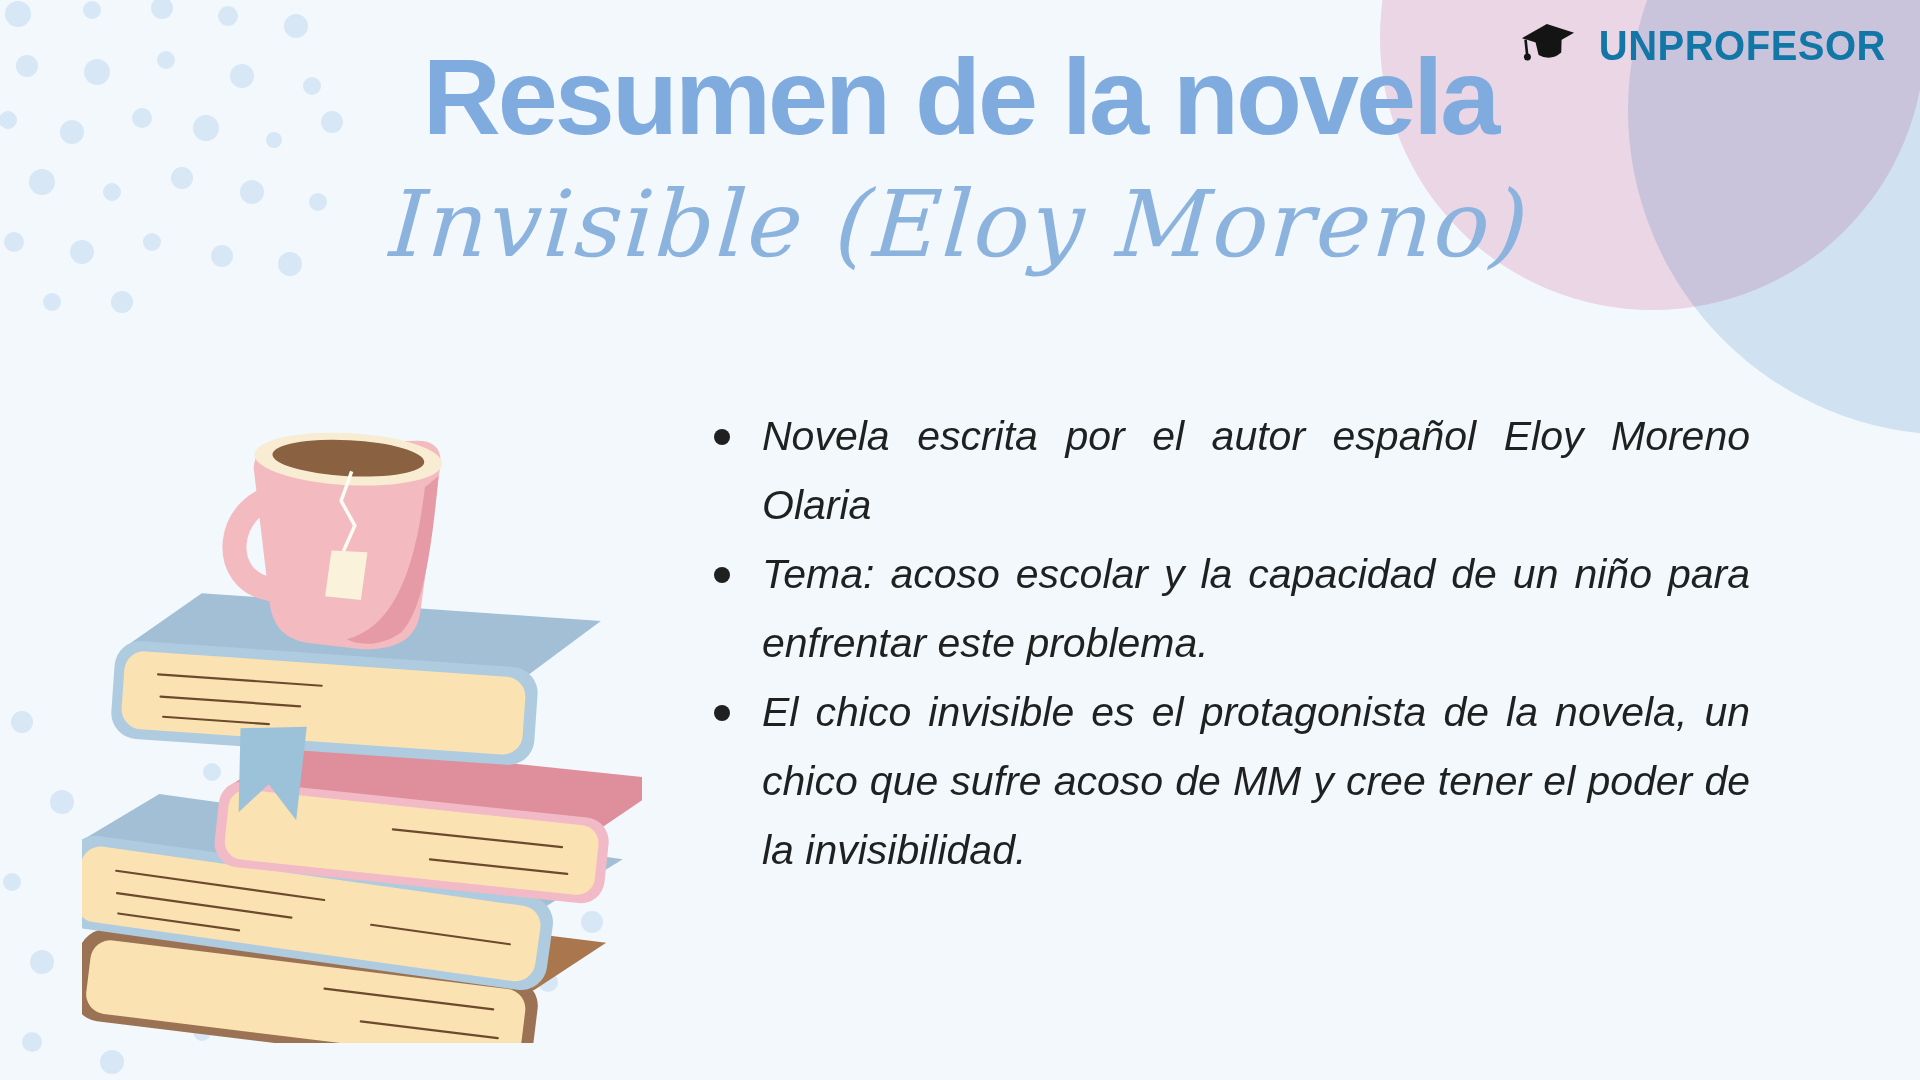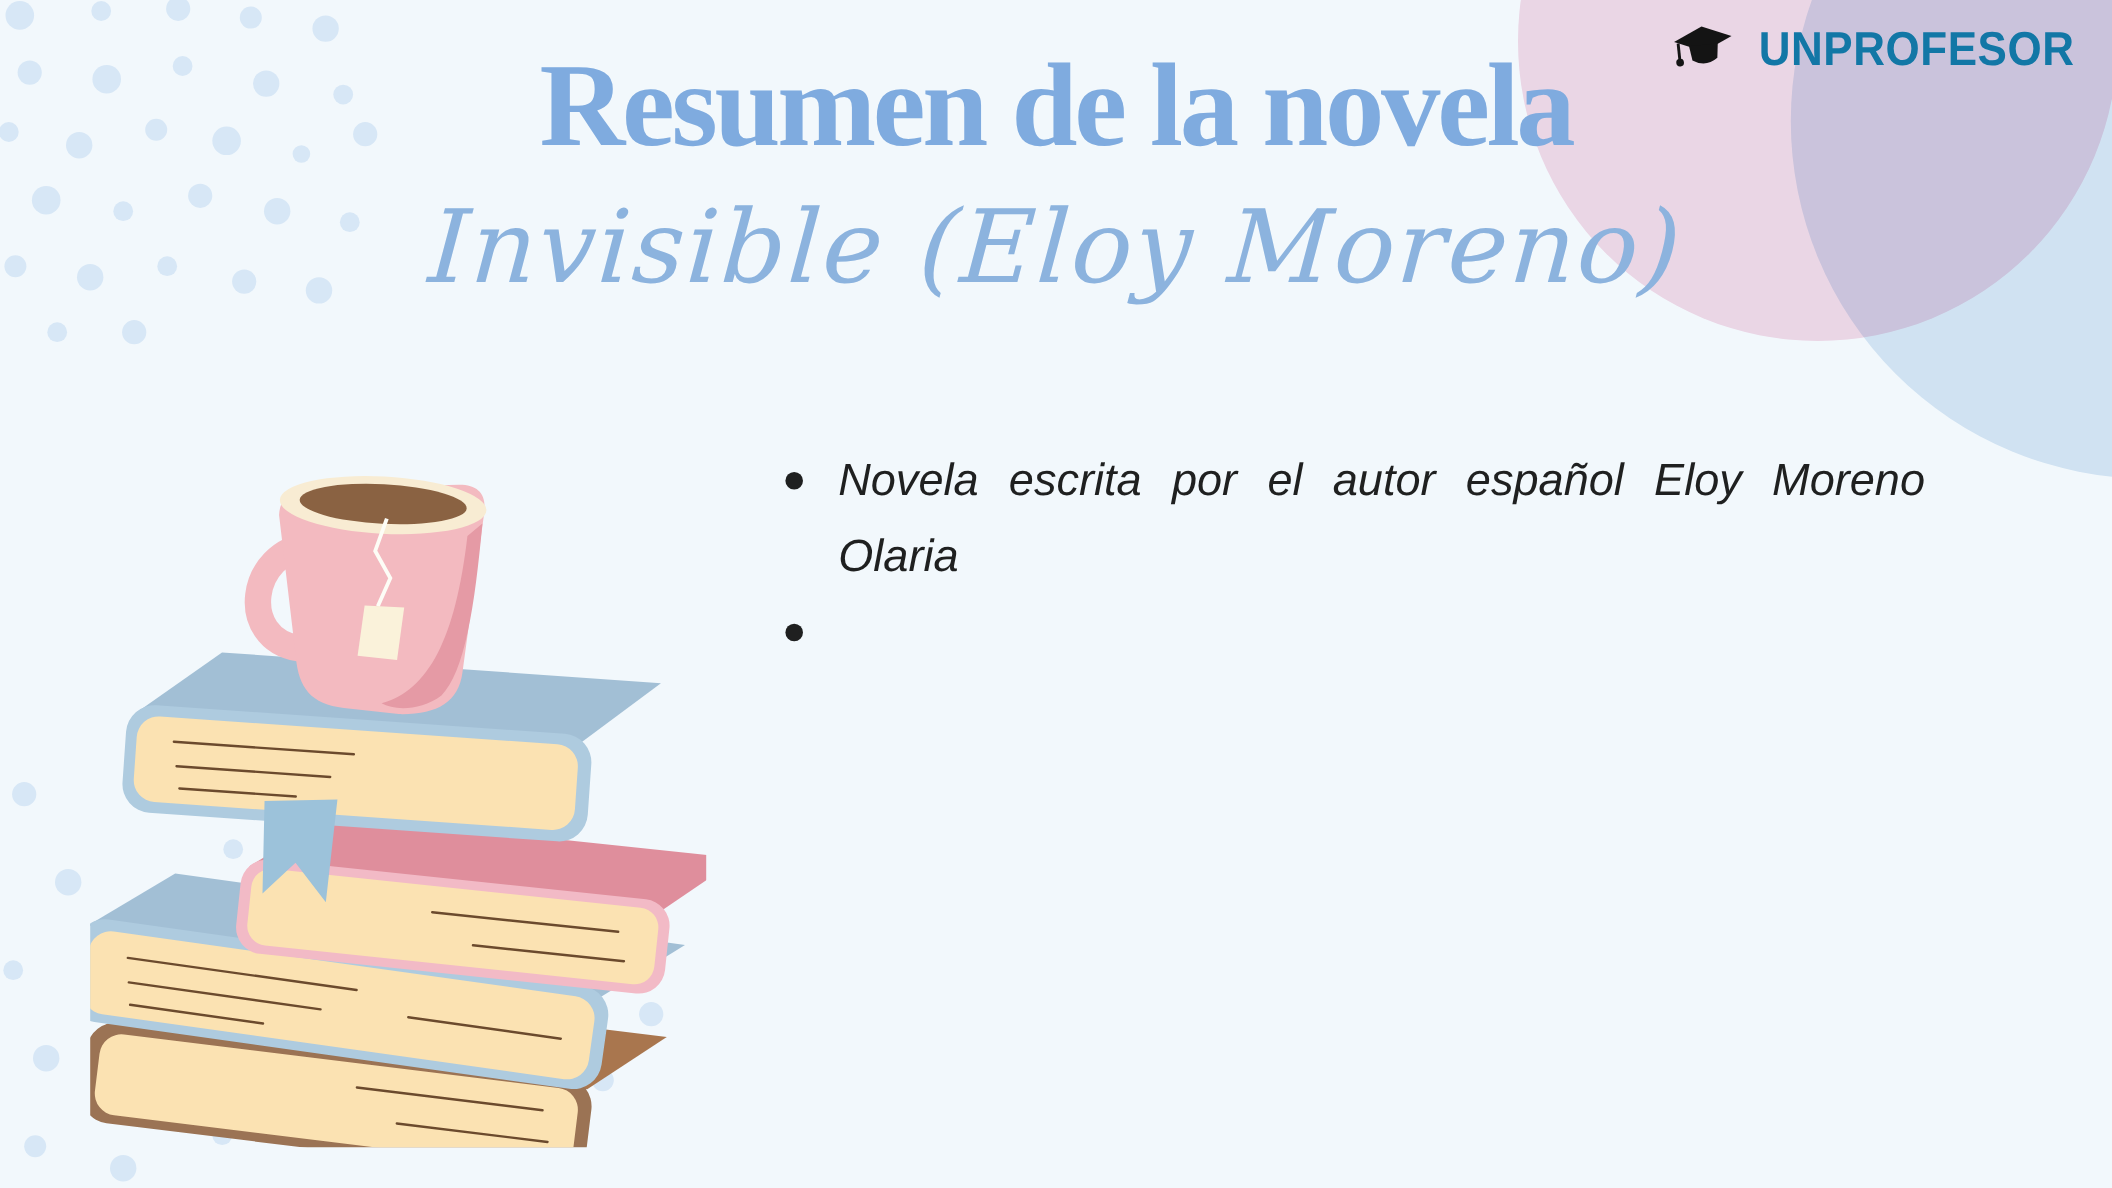--- a/index.html
+++ b/index.html
@@ -15,21 +15,20 @@
   
   .dots{position:absolute;z-index:0;}
   .dots-tl{left:0;top:0;}
   .dots-bl{left:0;top:680px;}
   .dots circle{fill:var(--dot-blue);}
   
   .header{position:absolute;left:280px;top:40px;width:1360px;text-align:center;z-index:2;}
   .title{
     margin:0;font-size:108px;font-weight:800;letter-spacing:-3px;line-height:1.05;
     color:var(--title-blue);
-    font-family:Liberation Serif, serif;
   }
   .subtitle{
     margin-top:18px;font-family:"DejaVu Serif", serif;font-style:italic;font-weight:400;
     font-size:92px;letter-spacing:2px;color:var(--script-blue);transform:skewX(-4deg);
   }
   
   .logo{position:absolute;right:34px;top:22px;display:flex;align-items:center;gap:22px;z-index:3;}
   .logo .cap{width:56px;height:46px;transform:rotate(-6deg);}
   .logo .brand{
     color:var(--logo-blue);font-weight:800;font-size:40px;letter-spacing:0.5px;
@@ -132,20 +131,25 @@
     <div class="subtitle">Invisible (Eloy Moreno)</div>
   </div>
 
   <ul class="bullets">
     <li>
       <span class="dot"></span>
       <span>Novela escrita por el autor español Eloy Moreno Olaria</span>
     </li>
     <li>
       <span class="dot"></span>
+      <span>Tema: acoso escolar y la capacidad de un niño para enfrentar este problema.</span>
+    </li>
+    <li>
+      <span class="dot"></span>
+      <span>El chico invisible es el protagonista de la novela, un chico que sufre acoso de MM y cree tener el poder de la invisibilidad.</span>
     </li>
   </ul>
 
   <svg class="books" viewBox="0 0 560 625">
 
     <g transform="translate(14,462) rotate(7)">
       <polygon points="74,0 514,0 448,56 0,56" fill="var(--book-brown)"></polygon>
       <rect x="-8" y="48" width="462" height="92" rx="26" fill="var(--book-brown-trim)"></rect>
       <rect x="4" y="58" width="438" height="74" rx="20" fill="var(--pages-cream)"></rect>
       <path class="pageline" d="M240,80 L410,80"></path>

